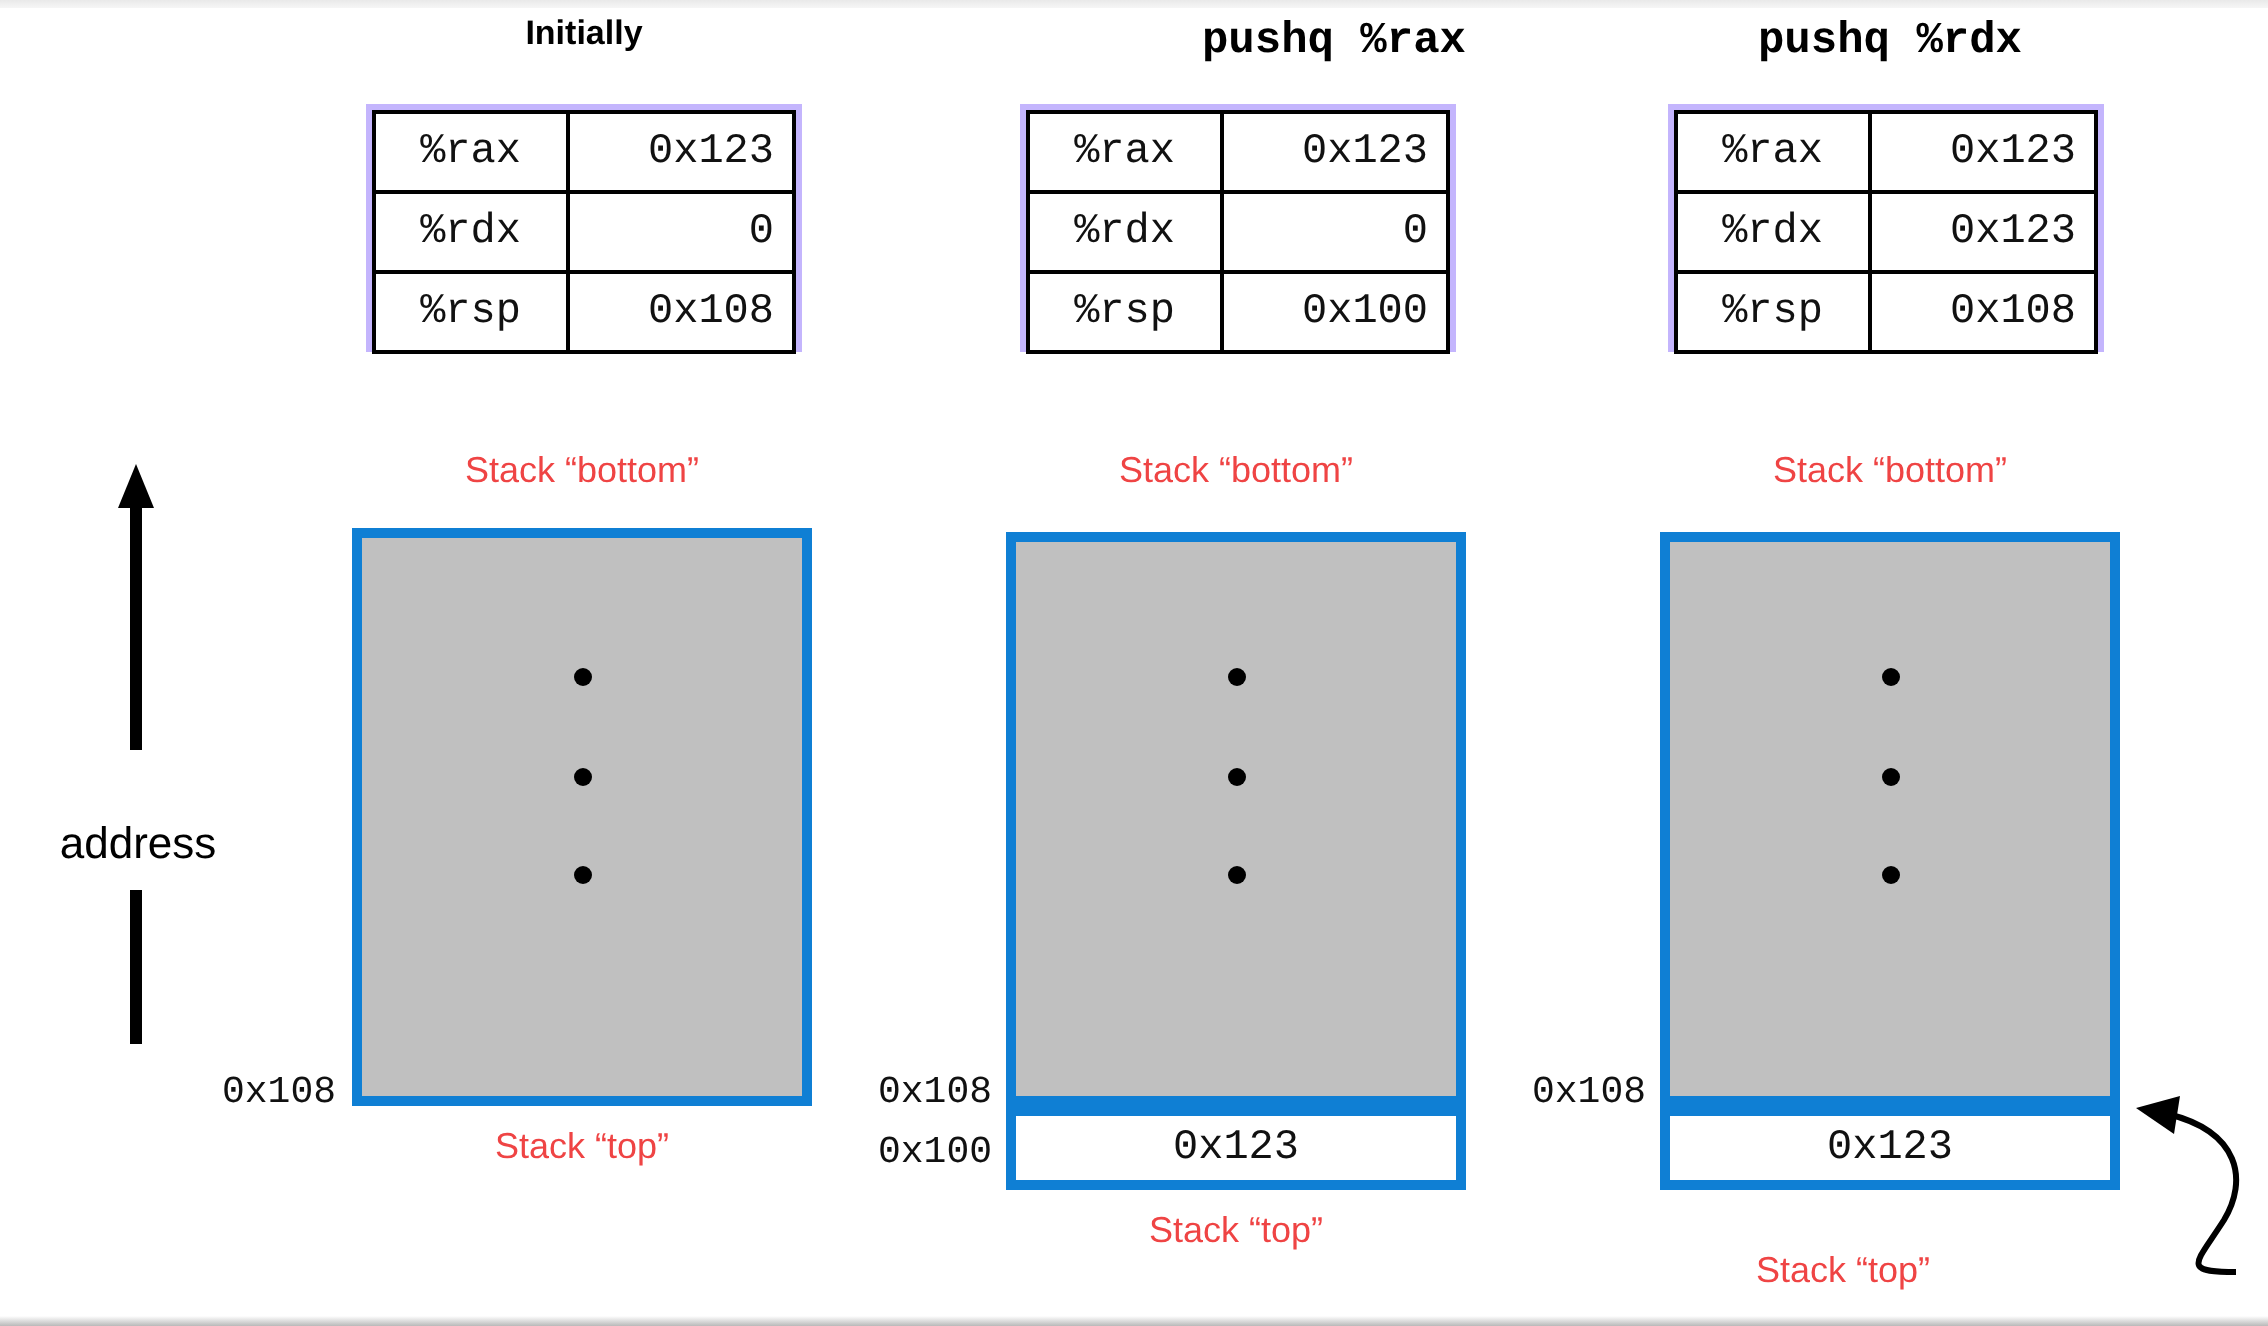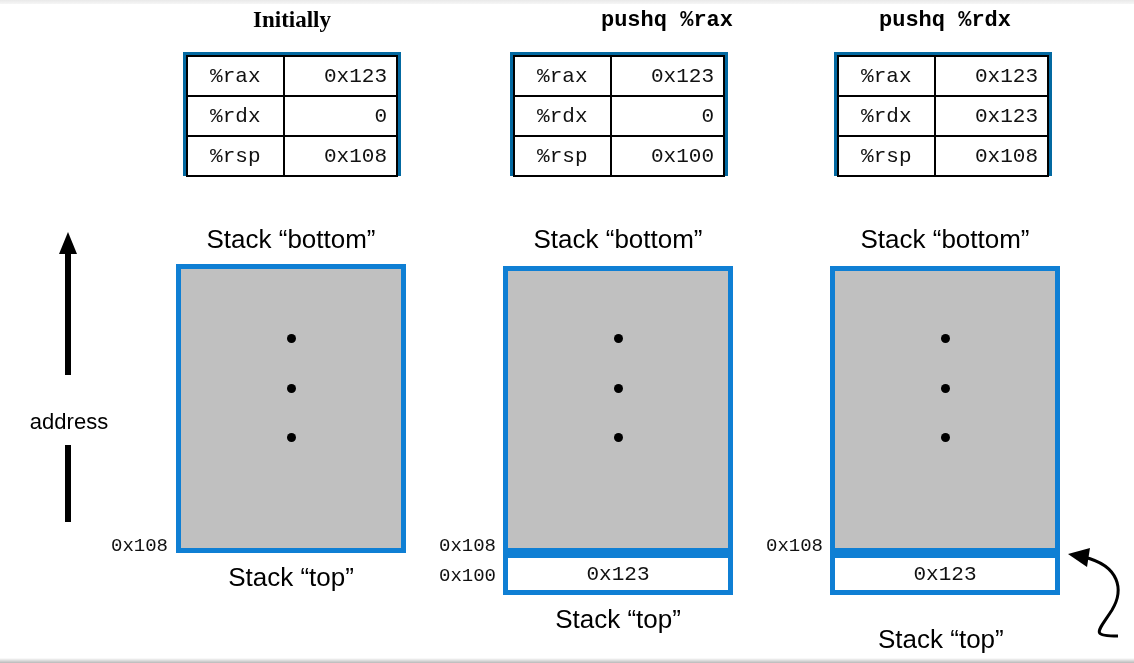--- a/index.html
+++ b/index.html
@@ -27,36 +27,35 @@
     position: absolute;
     left: 0; top: 658px;
     width: 1134px; height: 5px;
     background: linear-gradient(to bottom, #ffffff, #b9b9b9);
   }
 
   
   .panel-title {
     position: absolute;
     text-align: center;
-    font-size: 23px;
+    font-size: 17px;
     font-weight: bold;
     line-height: 1;
     white-space: pre;
-    font-family: Liberation Serif, serif;
   }
   .panel-title.mono {
     font-family: "Liberation Mono", "DejaVu Sans Mono", monospace;
     font-size: 22px;
     letter-spacing: 0px;
   }
 
   
   .reg-table {
     position: absolute;
-    border: 3px solid #0369a1;
+    border: 3px solid #c4b5fd;
     border-collapse: collapse;
     background: #e5e5e5;
     box-sizing: border-box;
   }
   .reg-table table {
     border-collapse: collapse;
     width: 100%;
     height: 100%;
   }
   .reg-table td {
@@ -94,24 +93,24 @@
     position: absolute;
     width: 9px;
     height: 9px;
     border-radius: 50%;
     background: #000000;
   }
 
   
   .lbl {
     position: absolute;
-    font-size: 26px;
+    font-size: 18px;
     line-height: 1.15;
     white-space: pre;
-    color: #000000;
+    color: #ef4444;
   }
   .lbl.center { text-align: center; }
   .addr {
     position: absolute;
     font-family: "Liberation Mono", "DejaVu Sans Mono", monospace;
     font-size: 19px;
     color: #111111;
     text-align: right;
     white-space: pre;
   }

